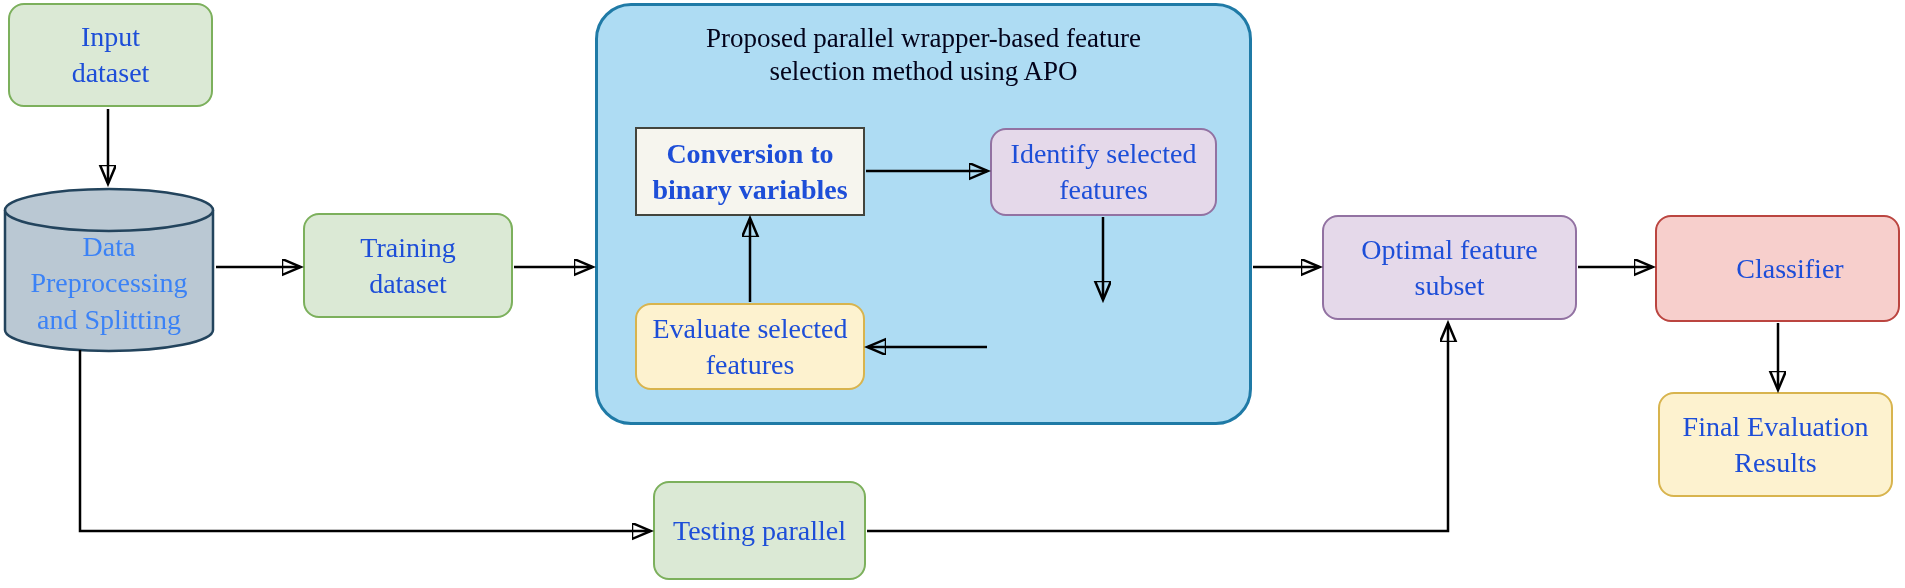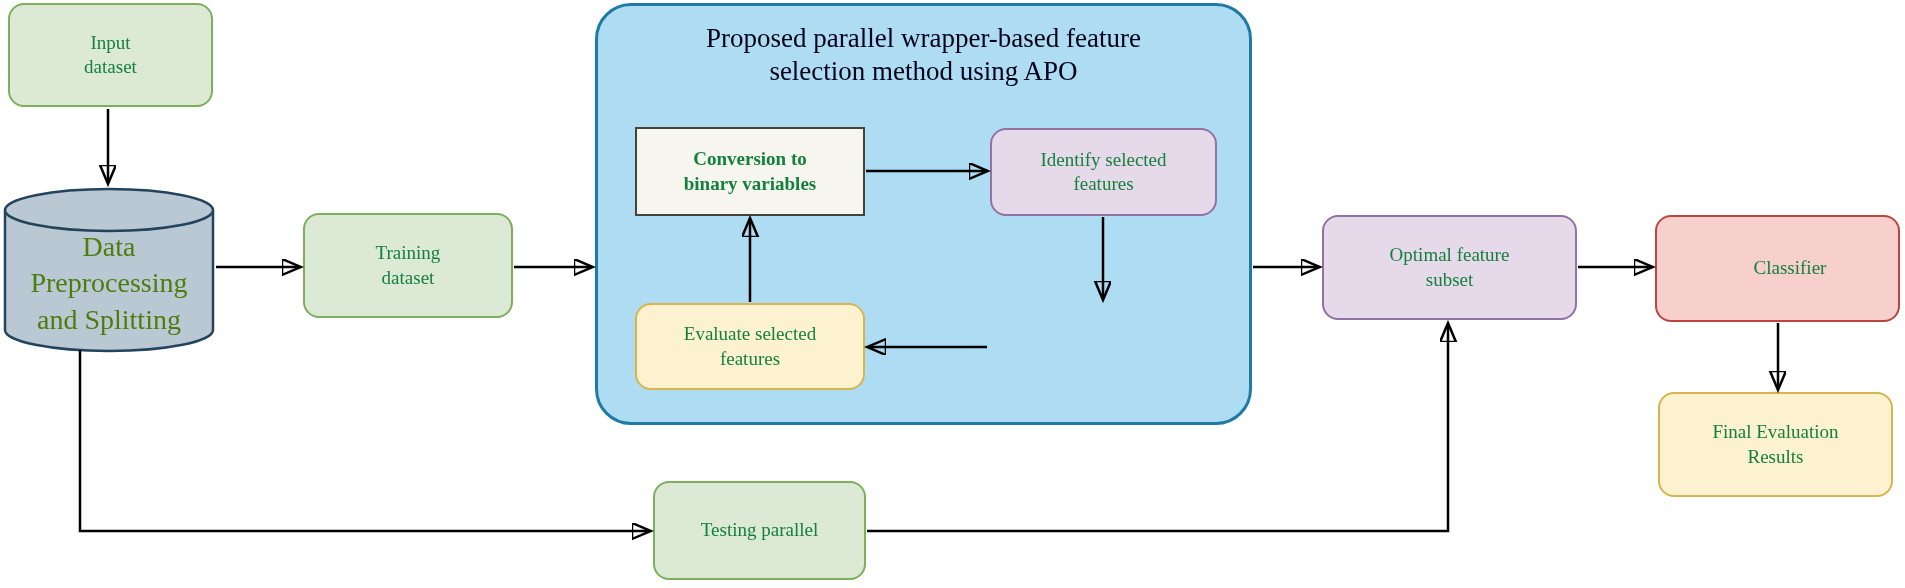--- a/index.html
+++ b/index.html
@@ -2,42 +2,42 @@
 <html><head>
 <meta charset="utf-8">
 <style>
   html,body{margin:0;padding:0;background:#ffffff;}
   body{width:1905px;height:588px;font-family:"Liberation Serif", serif;}
   #canvas{position:relative;width:1905px;height:588px;background:#ffffff;overflow:hidden;}
   .node{
     position:absolute;box-sizing:border-box;
     border:2.5px solid #666;border-radius:16px;
     display:flex;align-items:center;justify-content:center;
-    text-align:center;font-size:19px;line-height:1.27;color:#15803d;
+    text-align:center;font-size:28px;line-height:1.27;color:#1d4ed8;
     white-space:pre-line;z-index:3;padding:2px 6px;
   }
   .green {background:#dbe9d5;border-color:#7cb05c;}
   .purple{background:#e5d9ea;border-color:#9272a2;}
   .red   {background:#f7cfcc;border-color:#bb4540;}
   .yellow{background:#fdf2cf;border-color:#d8b44e;}
   .cream {background:#f6f5ee;border-color:#43453d;border-radius:0;font-weight:bold;}
   #apo-container{
     position:absolute;box-sizing:border-box;left:595px;top:3px;width:657px;height:422px;
     background:#aedcf3;border:3px solid #1f7aa6;border-radius:36px;z-index:1;
   }
   #apo-title{
     position:absolute;left:0;top:16px;width:100%;
     font-weight:normal;font-size:27px;line-height:1.22;text-align:center;
     color:#03031a;white-space:pre-line;
   }
   #cylinder-shape{position:absolute;left:0;top:184px;z-index:2;}
   #cylinder-label{
     position:absolute;left:3px;top:187px;width:212px;height:163px;box-sizing:border-box;
     display:flex;align-items:center;justify-content:center;text-align:center;
-    font-size:28px;line-height:1.3;color:#4d7c0f;white-space:pre-line;
+    font-size:28px;line-height:1.3;color:#3b82f6;white-space:pre-line;
     padding-top:30px;z-index:3;
   }
   #arrow-layer{position:absolute;left:0;top:0;z-index:4;pointer-events:none;}
   #arrow-layer path{stroke:#000;stroke-width:2.5;fill:none;}
 </style>
 </head>
 <body>
 
 <div id="canvas">
 

